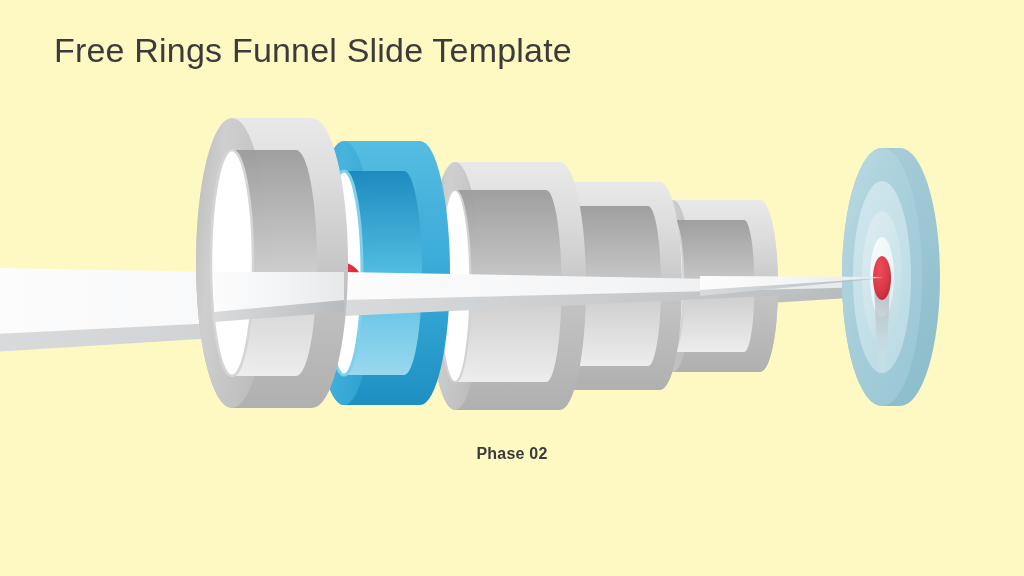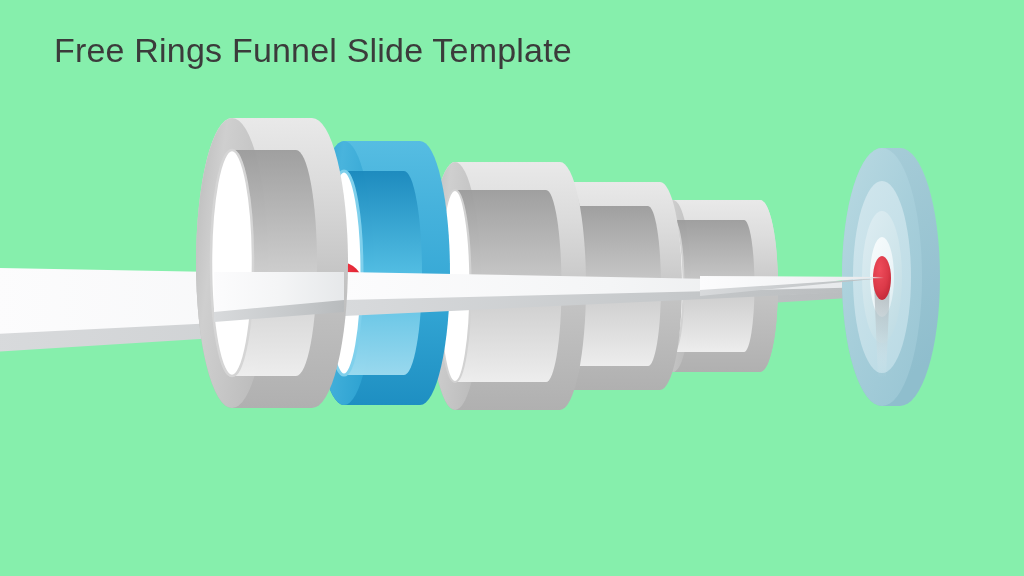--- a/index.html
+++ b/index.html
@@ -12,21 +12,21 @@
     width: 1024px;
     height: 576px;
     overflow: hidden;
     font-family: "Liberation Sans", sans-serif;
     -webkit-font-smoothing: antialiased;
   }
   #slide {
     position: relative;
     width: 1024px;
     height: 576px;
-    background: #86efac;
+    background: #fef9c3;
     overflow: hidden;
   }
   
   #slide-title {
     position: absolute;
     left: 54px;
     top: 30px;
     font-size: 34px;
     font-weight: 400;
     color: #3b3b3b;
@@ -278,15 +278,16 @@
 
       <g>
         <path d="M 700,276 L 884,277 L 700,292 Z" fill="url(#beamTop)"></path>
         <path d="M 700,290 L 884,278 L 700,296 Z" fill="url(#beamEdge)"></path>
       </g>
 
     </svg>
   </div>
 
   <div id="caption-block">
+    <div id="phase-label">Phase 02</div>
   </div>
 
 </div>
 
 </body></html>

